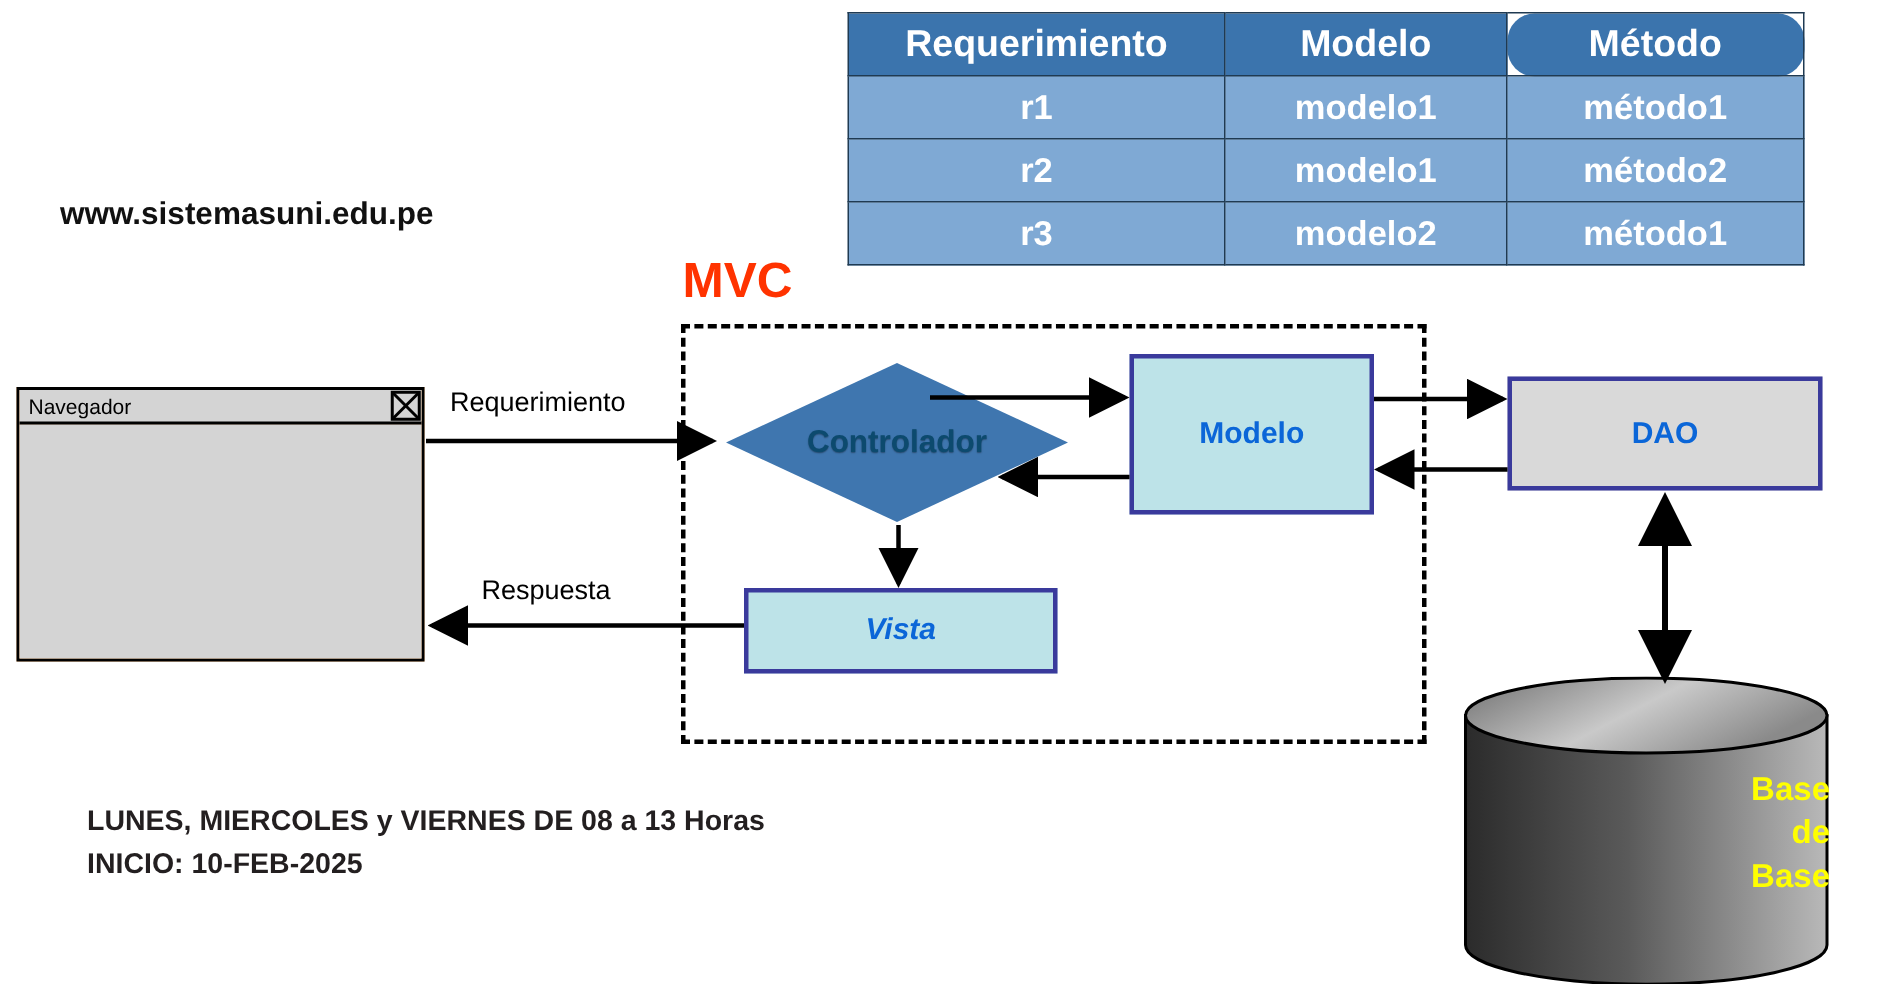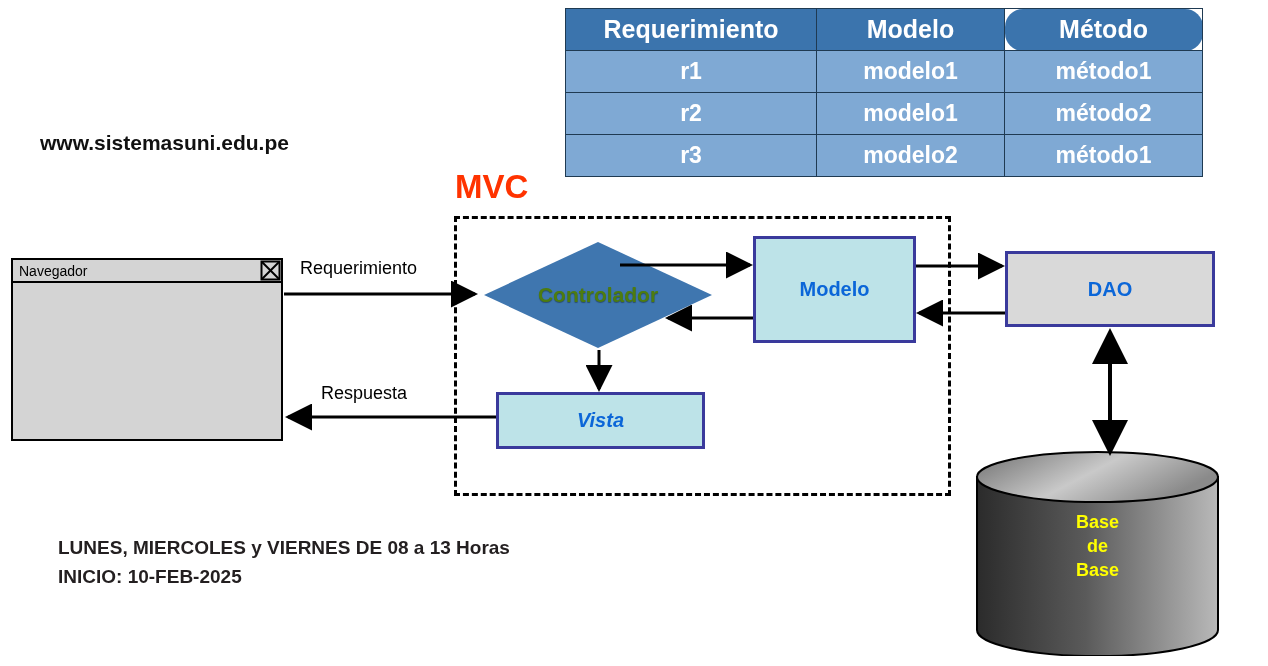--- a/index.html
+++ b/index.html
@@ -138,21 +138,21 @@
     position: absolute;
     left: 0;
     top: 0;
     width: 232px;
     height: 110px;
     display: flex;
     align-items: center;
     justify-content: center;
     font-size: 21px;
     font-weight: bold;
-    color: #4d7c0f;
+    color: #0c4a6e;
     text-shadow: 0 1px 1px rgba(0,0,0,0.35);
   }
 
   .proc-box {
     position: absolute;
     border: 3px solid #3a3a9c;
     background: #bde3e8;
     box-sizing: border-box;
     display: flex;
     align-items: center;
@@ -183,22 +183,22 @@
     left: 975px;
     top: 451px;
     width: 245px;
     height: 205px;
   }
   #db-text {
     position: absolute;
     left: 0;
     top: 60px;
     width: 245px;
-    text-align: center;
-    font-size: 18px;
+    text-align: right;
+    font-size: 22px;
     font-weight: bold;
     color: #ffff00;
     line-height: 1.32;
     pointer-events: none;
   }
 
   
   .edge-label {
     position: absolute;
     font-size: 18px;

